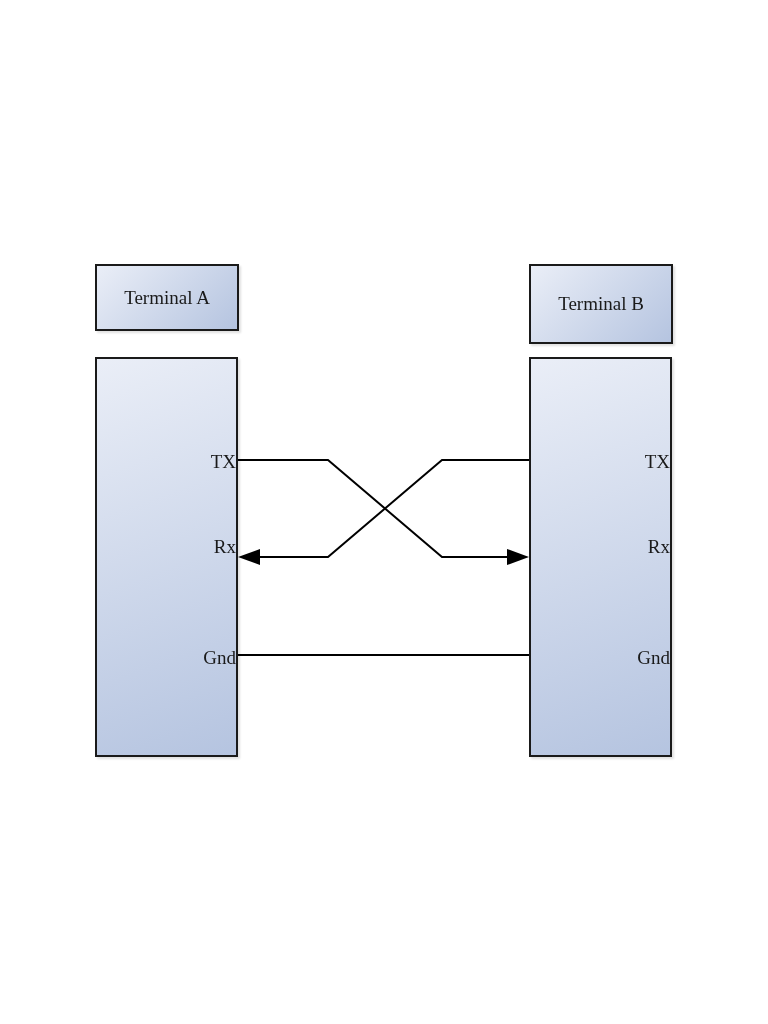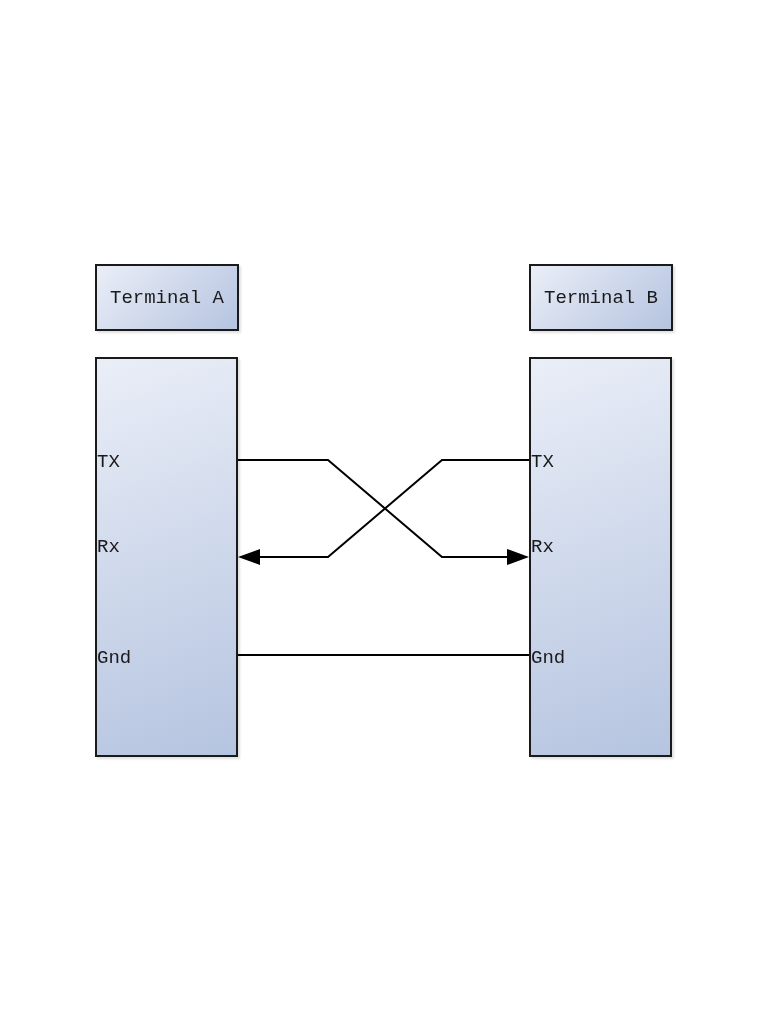--- a/index.html
+++ b/index.html
@@ -6,21 +6,21 @@
     margin: 0;
     padding: 0;
     background: #ffffff;
   }
   .canvas {
     position: relative;
     width: 768px;
     height: 1024px;
     background: var(--page-bg, #ffffff);
     overflow: hidden;
-    font-family: Liberation Mono, monospace;
+    font-family: Liberation Serif, serif;
     color: #1a1a1a;
   }
   .wires {
     position: absolute;
     left: 0;
     top: 0;
     width: 768px;
     height: 1024px;
     pointer-events: none;
   }
@@ -31,31 +31,31 @@
     background: linear-gradient(135deg, var(--box-light, #eaeef7) 0%, var(--box-dark, #b5c4e0) 100%);
     box-shadow: 2px 2px 2px rgba(0,0,0,0.12);
   }
   .header {
     display: flex;
     align-items: center;
     justify-content: center;
     font-size: 19px;
   }
   .box-a-header { left: 95px;  top: 264px; width: 144px; height: 67px; }
-  .box-b-header { left: 529px; top: 264px; width: 144px; height: 67px; }
+  .box-b-header { left: 529px; top: 264px; width: 144px; height: 80px; }
   .body-box {
     background: linear-gradient(160deg, var(--box-light, #eaeef7) 0%, var(--box-dark, #b5c4e0) 100%);
   }
   .box-a-body { left: 95px;  top: 357px; width: 143px; height: 400px; }
   .box-b-body { left: 529px; top: 357px; width: 143px; height: 400px; }
   .pin {
     position: absolute;
     left: 0;
     width: 100%;
-    text-align: left;
+    text-align: right;
     font-size: 19px;
     transform: translateY(-50%);
   }
   .pin-tx  { top: 103px; }
   .pin-rx  { top: 188px; }
   .pin-gnd { top: 299px; }
 </style>
 </head>
 <body>
 

